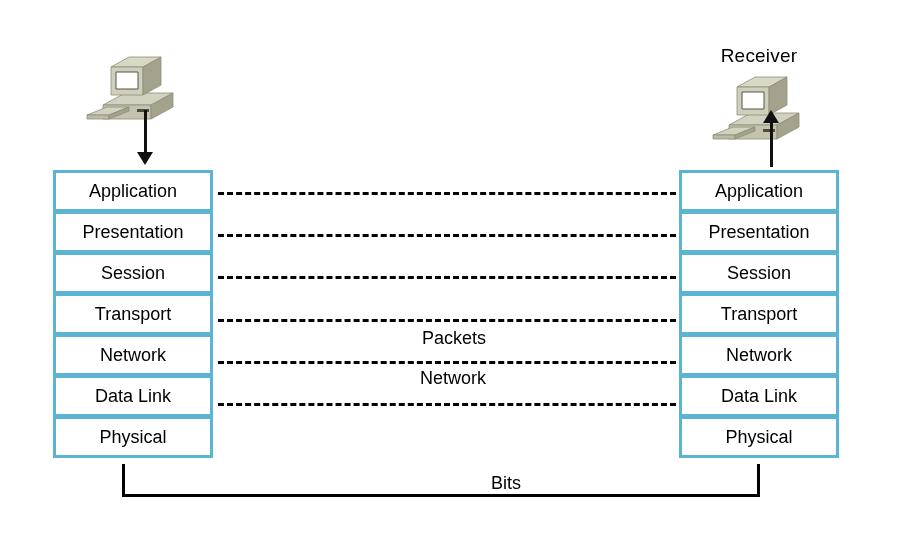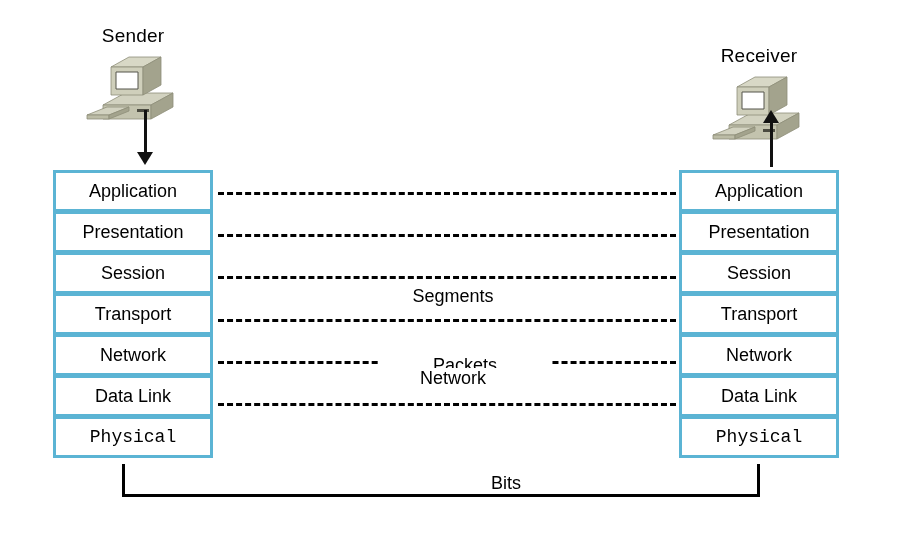--- a/index.html
+++ b/index.html
@@ -74,21 +74,21 @@
     border: 3px solid #5bb4d4;
     background: #ffffff;
     display: flex;
     align-items: center;
     justify-content: center;
     font-size: 18px;
     color: #000000;
     margin-bottom: -1px;
     white-space: nowrap;
   }
-  .layer:last-child { margin-bottom: 14px; font-family: Liberation Mono, monospace; }
+  .layer:last-child { margin-bottom: 14px; }
 
   
   .dash {
     position: absolute;
     height: 0;
     border-top: 3px dashed #000000;
   }
 
   
   .pdu-label {
@@ -117,21 +117,20 @@
     color: #000000;
     white-space: nowrap;
   }
 </style>
 </head>
 <body>
 
 <div id="canvas">
 
   <div class="endpoint" style="left:53px; top:25px;">
-    <div class="endpoint-label">Sender</div>
     <div class="computer">
       <svg width="96" height="72" viewBox="0 0 96 72" xmlns="http://www.w3.org/2000/svg">
 
         <polygon points="18,50 40,38 88,38 66,50" fill="#d2d2c0" stroke="#8e8e78" stroke-width="0.8"></polygon>
 
         <polygon points="18,50 66,50 66,64 18,64" fill="#c3c3ae" stroke="#8e8e78" stroke-width="0.8"></polygon>
 
         <polygon points="66,50 88,38 88,52 66,64" fill="#a3a38d" stroke="#8e8e78" stroke-width="0.8"></polygon>
 
         <polygon points="52,54 64,54 64,57 52,57" fill="#4a4a40"></polygon>
@@ -176,22 +175,21 @@
   <div class="arrow-line" style="left:770px; top:123px; height:44px;"></div>
   <div class="arrow-head up" style="left:763px; top:110px;"></div>
 
   <div class="dash" style="left:218px; top:192px; width:458px;"></div>
   <div class="dash" style="left:218px; top:234px; width:458px;"></div>
   <div class="dash" style="left:218px; top:276px; width:458px;"></div>
   <div class="dash" style="left:218px; top:319px; width:458px;"></div>
   <div class="dash" style="left:218px; top:361px; width:458px;"></div>
   <div class="dash" style="left:218px; top:403px; width:458px;"></div>
 
-  <div class="pdu-label" style="left:367px; top:286px; width:160px;">Segments</div>
-  <div class="pdu-label" style="left:379px; top:328px; width:160px;margin-top:27px;">Packets</div>
+  <div class="pdu-label" style="left:368px; top:328px; width:160px;">Packets</div>
   <div class="pdu-label" style="left:367px; top:368px; width:160px;">Network</div>
 
   <div class="stack" style="left:53px;">
     <div class="layer">Application</div>
     <div class="layer">Presentation</div>
     <div class="layer">Session</div>
     <div class="layer">Transport</div>
     <div class="layer">Network</div>
     <div class="layer">Data Link</div>
     <div class="layer">Physical</div>

